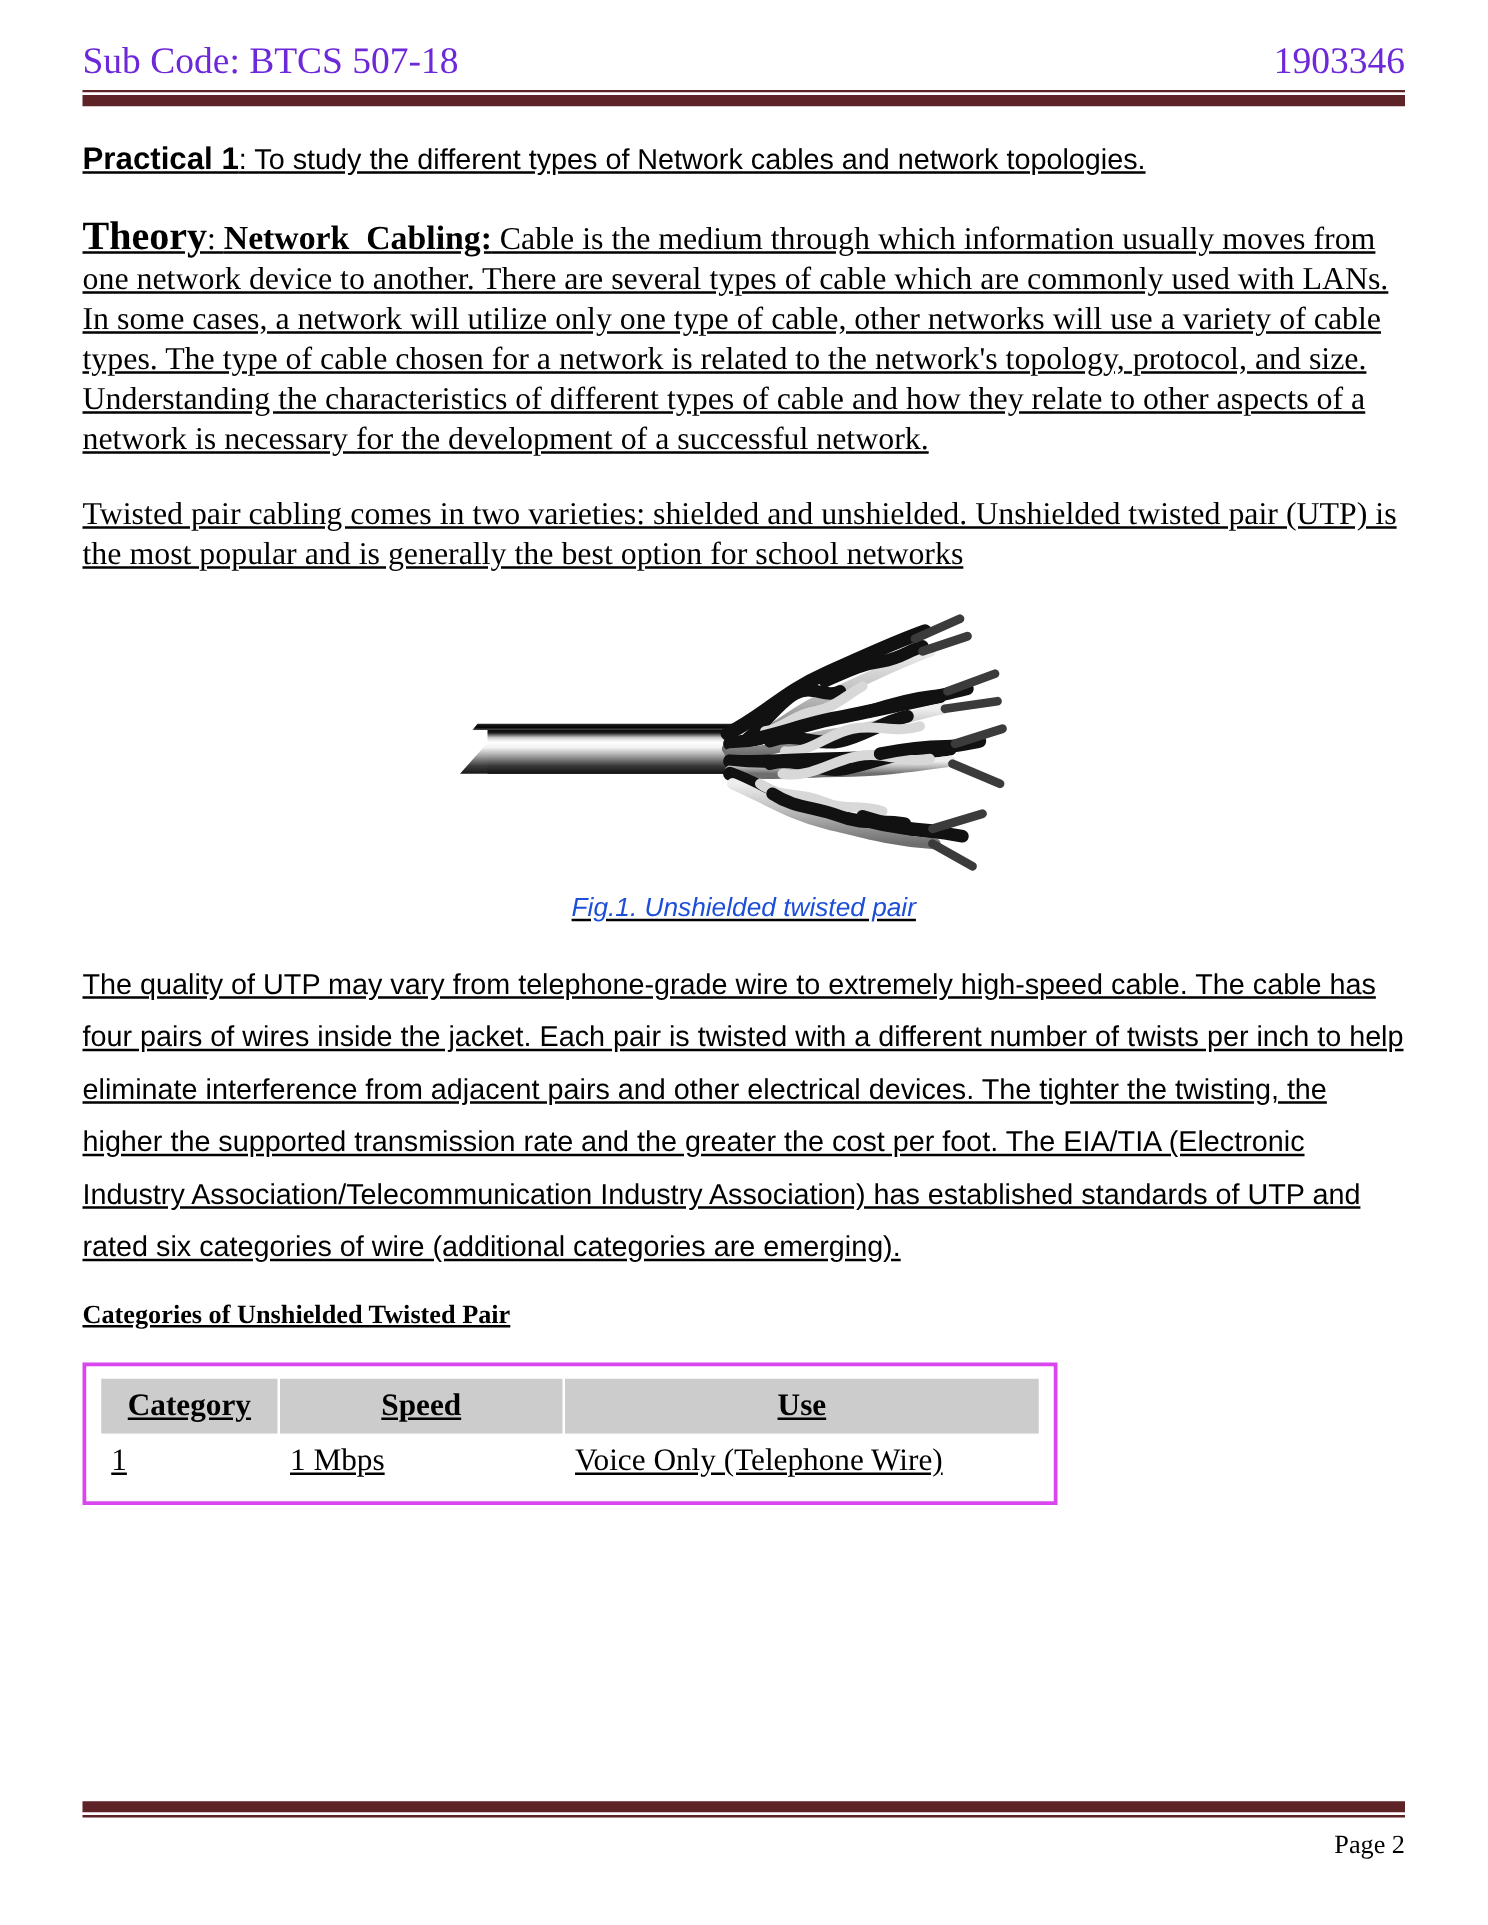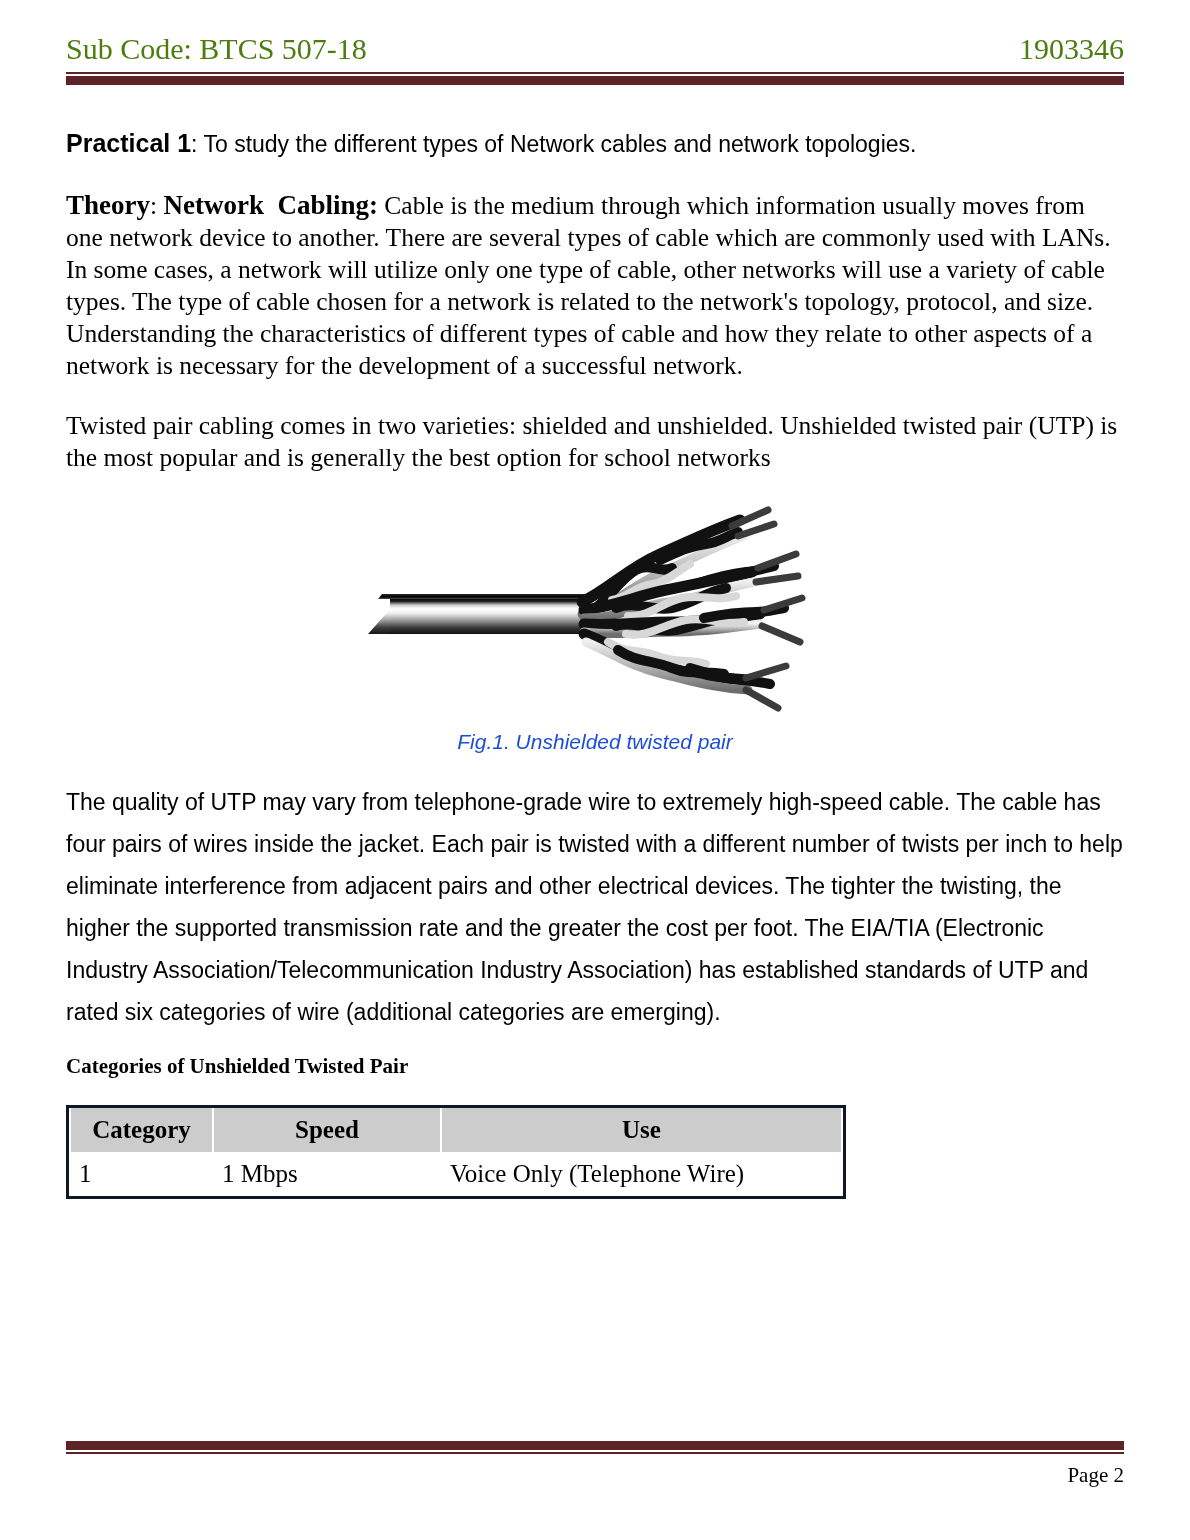--- a/index.html
+++ b/index.html
@@ -30,21 +30,21 @@
     top: 30px;
     width: 1058px;
   }
   .header-row {
     display: flex;
     align-items: baseline;
     justify-content: space-between;
     font-family: "Liberation Serif", serif;
     font-size: 30px;
     line-height: 38px;
-    color: #4d7c0f;
+    color: #6d28d9;
   }
   .header-left { white-space: pre; }
   .header-right { white-space: pre; }
 
   .rule-double-top {
     margin-top: 4px;
     width: 100%;
   }
   .rule-double-top .thin {
     height: 2px;
@@ -56,22 +56,23 @@
   }
   .rule-double-top .thick {
     height: 9px;
     background: #5e2326;
   }
 
   
   .content {
     position: absolute;
     left: 66px;
-    top: 128px;
+    top: 112px;
     width: 1058px;
+    text-decoration: underline;
   }
 
   p { margin: 0; }
 
   .p-practical {
     font-family: "Liberation Sans", sans-serif;
     font-size: 23px;
     line-height: 30px;
     margin-bottom: 30px;
   }
@@ -90,21 +91,21 @@
 
   .p-theory {
     font-family: "Liberation Serif", serif;
     font-size: 25.5px;
     line-height: 32px;
     text-align: left;
     margin-bottom: 28px;
   }
   .p-theory .lead-a {
     font-weight: bold;
-    font-size: 27px;
+    font-size: 32px;
   }
   .p-theory .lead-b {
     font-weight: bold;
     font-size: 27px;
     white-space: pre;
   }
 
   .p-serif {
     font-family: "Liberation Serif", serif;
     font-size: 25.5px;
@@ -143,23 +144,23 @@
     font-family: "Liberation Serif", serif;
     font-weight: bold;
     font-size: 21px;
     line-height: 34px;
     margin: 16px 0 22px 0;
   }
 
   
   .utp-table-wrap {
     width: 780px;
-    border: 3px solid #0f172a;
-    background: #ffffff;
-    padding: 0;
+    border: 3px solid #d946ef;
+    background: #ffffff;
+    padding: 10px;
     box-sizing: border-box;
   }
   table.utp {
     border-collapse: separate;
     border-spacing: 2px 0;
     width: 100%;
     font-family: "Liberation Serif", serif;
     table-layout: fixed;
   }
   table.utp th {

